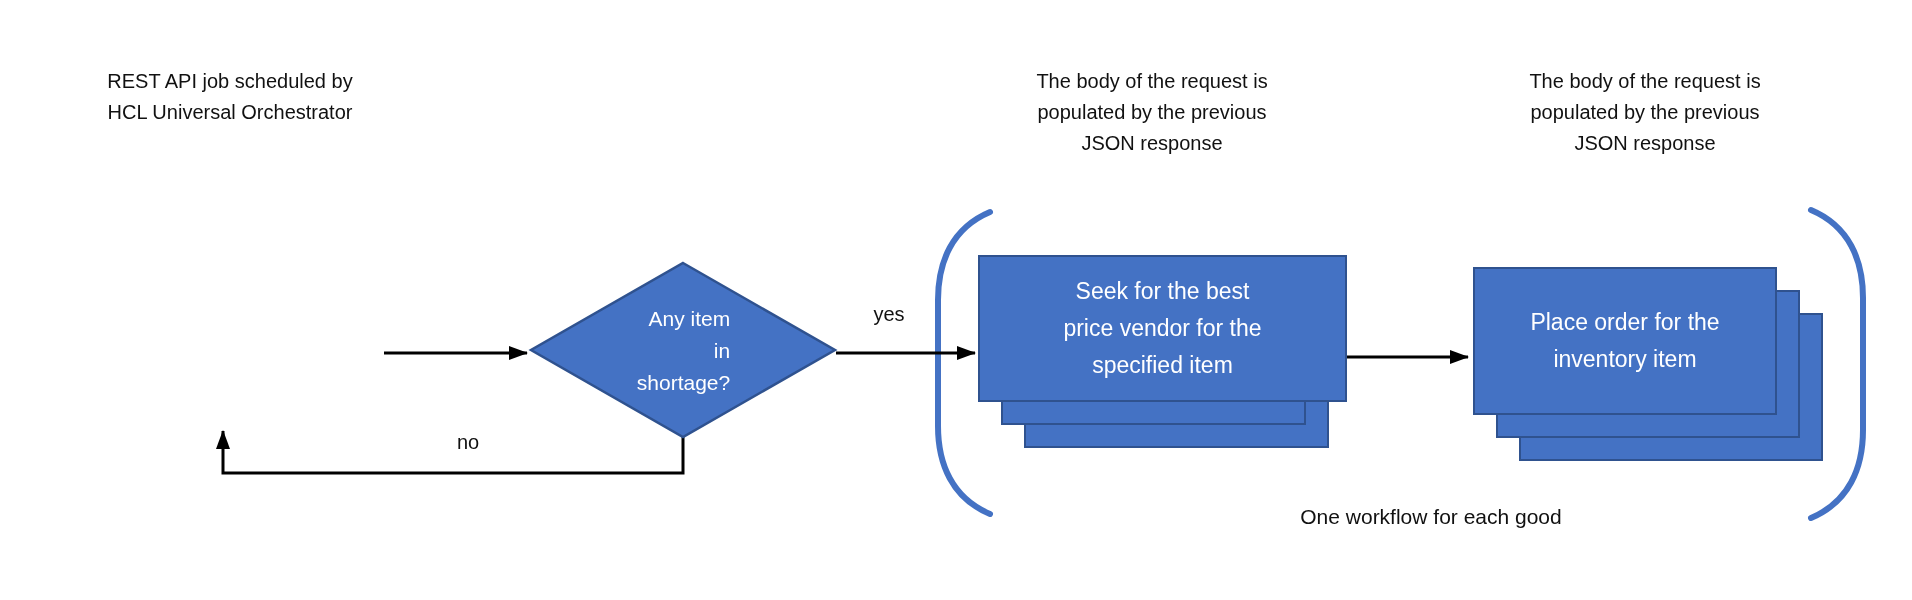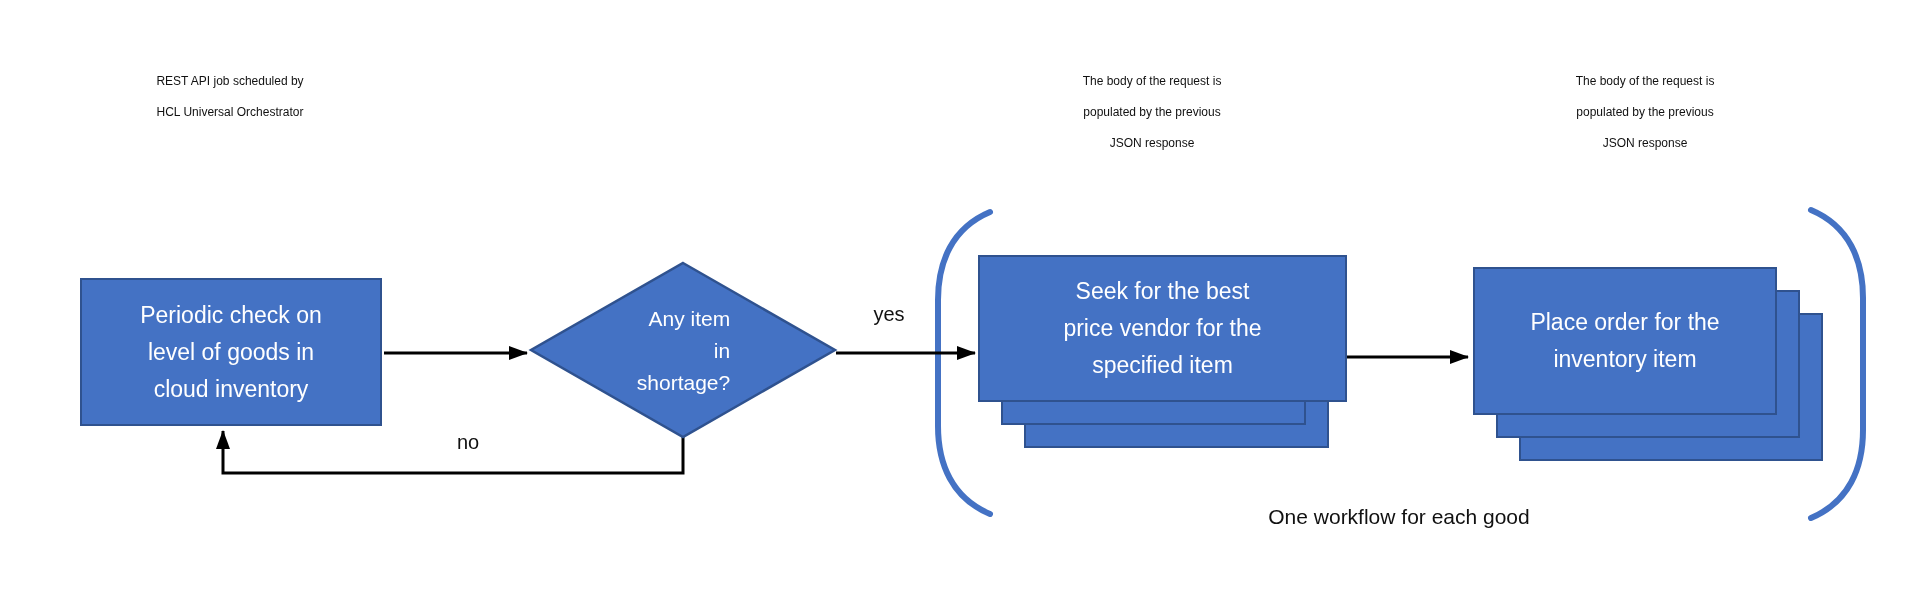--- a/index.html
+++ b/index.html
@@ -6,40 +6,40 @@
   .canvas{
     position:relative;width:1912px;height:600px;background:#ffffff;
     font-family:"Liberation Sans",sans-serif;color:#111111;overflow:hidden;
   }
   .layer{position:absolute;left:0;top:0;width:1912px;height:600px;}
   .conn{stroke:var(--connector,#000000);stroke-width:3;fill:none;}
   .bracket{stroke:var(--bracket,#4472C4);stroke-width:6;fill:none;stroke-linecap:round;}
   .annotation{
     position:absolute;transform:translateX(-50%);
     text-align:center;white-space:pre-line;
-    font-size:12px;line-height:31px;color:var(--annotation-text,#111111);
+    font-size:20px;line-height:31px;color:var(--annotation-text,#111111);
   }
   .rect-node,.stack-page{
     position:absolute;box-sizing:border-box;
     background:var(--shape-fill,#4472C4);
     border:2px solid var(--shape-border,#2F528F);
   }
   .shape-text{
     display:flex;align-items:center;justify-content:center;
     text-align:center;white-space:pre-line;
     color:var(--shape-text,#ffffff);
   }
   .node-label-overlay{
     position:absolute;display:flex;align-items:center;justify-content:center;
     text-align:right;white-space:pre-line;color:var(--shape-text,#ffffff);
   }
   .box-font{font-size:23px;line-height:37px;}
   .diamond-font{font-size:21px;line-height:32px;}
   .edge-label{position:absolute;transform:translateX(-50%);font-size:20px;color:var(--annotation-text,#111111);}
-  .caption{position:absolute;transform:translateX(-50%);font-size:21px;color:var(--annotation-text,#111111);}
+  .caption{position:absolute;transform:translateX(-50%);font-size:21px;color:var(--annotation-text,#111111);margin-left:32px;}
 </style>
 </head>
 <body>
 
 <div class="canvas">
 
   <svg class="layer" viewBox="0 0 1912 600">
     <defs>
       <marker id="ah" markerUnits="userSpaceOnUse" markerWidth="20" markerHeight="16" refX="18" refY="7" orient="auto">
         <path d="M0,0 L19,7 L0,14 Z" style="fill:var(--connector,#000000)"></path>
@@ -59,23 +59,20 @@
 
   <div class="annotation" style="left:230px;top:66px">REST API job scheduled by
 HCL Universal Orchestrator</div>
   <div class="annotation" style="left:1152px;top:66px">The body of the request is
 populated by the previous
 JSON response</div>
   <div class="annotation" style="left:1645px;top:66px">The body of the request is
 populated by the previous
 JSON response</div>
 
-  <div class="rect-node shape-text box-font" style="left:80px;top:278px;width:302px;height:148px">Periodic check on
-level of goods in
-cloud inventory</div>
 
   <div class="node-label-overlay diamond-font" style="left:573px;top:268px;width:221px;height:165px">Any item
 in
 shortage?</div>
 
   <div class="stack-page" style="left:1024px;top:301px;width:305px;height:147px"></div>
   <div class="stack-page" style="left:1001px;top:278px;width:305px;height:147px"></div>
   <div class="stack-page shape-text box-font" style="left:978px;top:255px;width:369px;height:147px">Seek for the best
 price vendor for the
 specified item</div>

